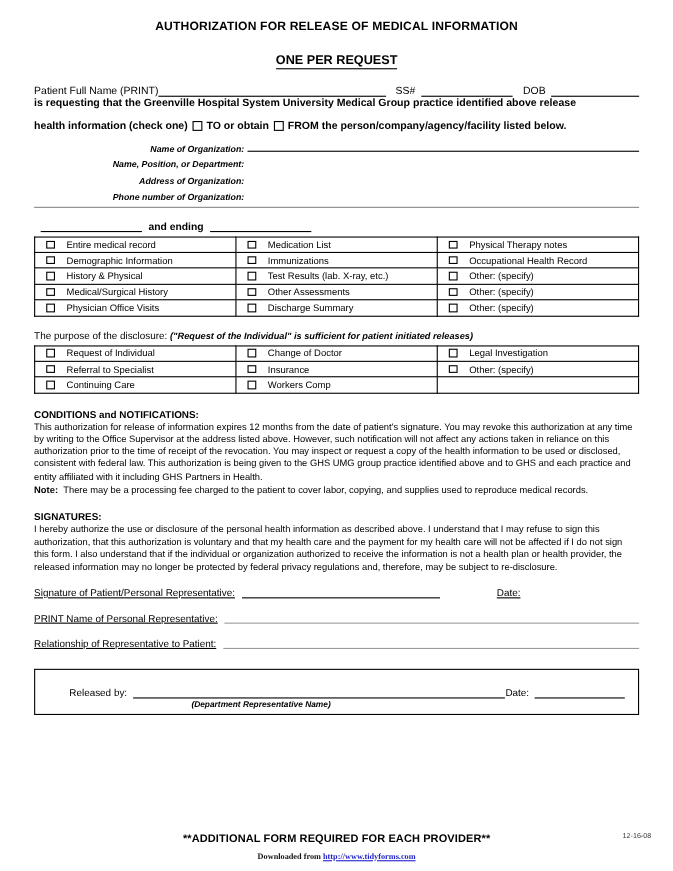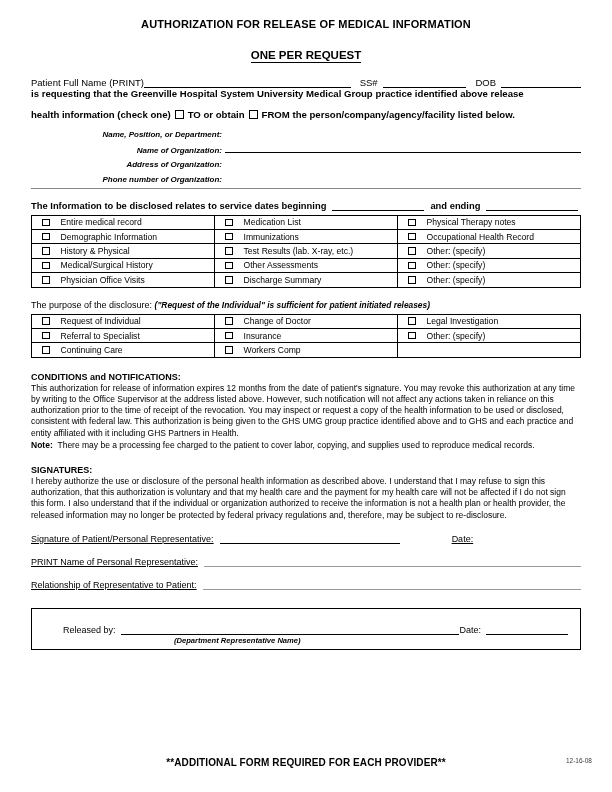--- a/index.html
+++ b/index.html
@@ -278,40 +278,39 @@
       <span class="cbox"></span>
       <span>TO</span>
       <span>&nbsp;</span>
       <span>or  obtain</span>
       <span class="cbox"></span>
       <span>FROM the person/company/agency/facility listed below.</span>
     </div>
 
     <div class="org-block">
       <div class="org-row">
+        <span class="org-lbl">Name of Organization:</span>
+        <span class="org-fill dark"></span>
+      </div>
+      <div class="org-row">
         <span class="org-lbl">Name, Position, or Department:</span>
         <span class="org-fill"></span>
-      </div>
-      <div class="org-row">
-        <span class="org-lbl">Name of Organization:</span>
-        <span class="org-fill dark"></span>
       </div>
       <div class="org-row">
         <span class="org-lbl">Address of Organization:</span>
         <span class="org-fill"></span>
       </div>
       <div class="org-row">
         <span class="org-lbl">Phone number of Organization:</span>
         <span class="org-fill"></span>
       </div>
       <div class="org-under"></div>
     </div>
 
     <div class="sec-head">
-      <span>The Information to be disclosed relates to service dates beginning</span>
       <span class="rule begin"></span>
       <span>and ending</span>
       <span class="rule endd"></span>
     </div>
 
     <table class="checks">
       <tbody>
         <tr>
           <td>
               <div class="cell">
@@ -510,13 +509,17 @@
         <span class="lbl">Date:</span>
         <span class="rule reldate"></span>
       </div>
       <div class="released-sub">(Department Representative Name)</div>
     </div>
 
   </div>
 
   <div class="footer-note">**ADDITIONAL FORM REQUIRED FOR EACH PROVIDER**</div>
   <div class="footer-stamp">12-16-08</div>
+  <div class="footer-dl">
+    <span>Downloaded from</span>
+    <a href="#">http://www.tidyforms.com</a>
+  </div>
 </div>
 
 </body></html>

